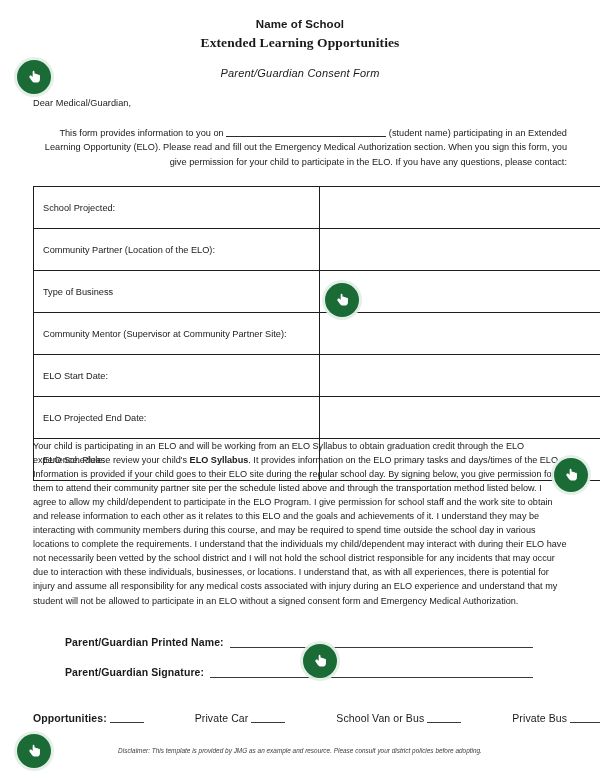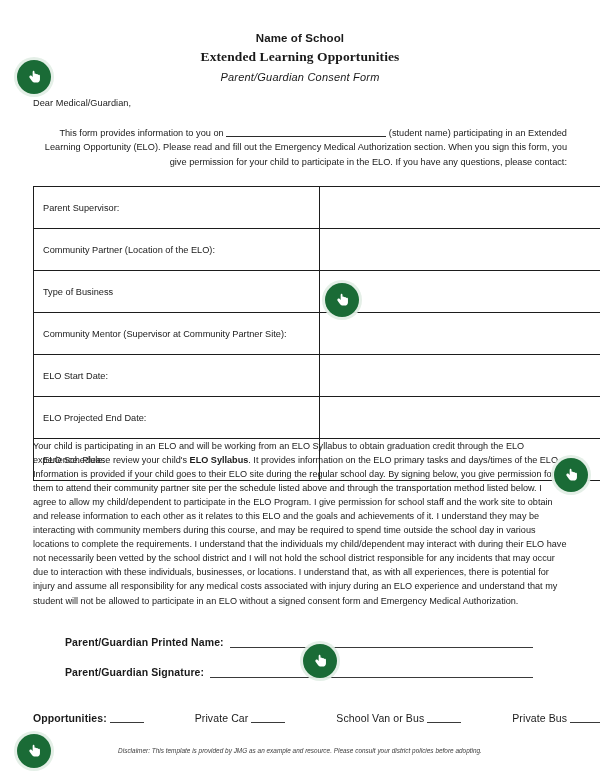--- a/index.html
+++ b/index.html
@@ -19,40 +19,40 @@
   .page {
     position: absolute;
     left: 0; top: 0;
     width: 600px;
     height: 774px;
     background: #fff;
   }
 
   
   .doc-header {
-    padding-top: 30px;
+    padding-top: 16px;
     text-align: center;
   }
   .school-name {
     font-family: "Liberation Sans", sans-serif;
     font-weight: bold;
     font-size: 11.5px;
     letter-spacing: 0.1px;
     line-height: 1.45;
   }
   .doc-title {
     font-family: "Liberation Serif", serif;
     font-weight: bold;
     font-size: 13.5px;
     line-height: 1.5;
     letter-spacing: 0.1px;
     text-align: center;
   }
   .doc-subtitle {
-    margin-top: 4px;
+    margin-top: 14px;
     font-family: "Liberation Sans", sans-serif;
     font-style: italic;
     font-size: 11px;
     letter-spacing: 0.2px;
   }
   .salutation {
     position: absolute;
     left: 33px;
     top: 98px;
     font-size: 9.2px;
@@ -186,21 +186,21 @@
     <div class="doc-subtitle">Parent/Guardian Consent Form</div>
   </div>
 
   <div class="salutation">Dear Medical/Guardian,</div>
 
   <div class="intro-para"><span>This form provides information to you on </span><span class="blank-inline"></span><span> (student name) participating in an Extended Learning Opportunity (ELO). Please read and fill out the Emergency Medical Authorization section. When you sign this form, you give permission for your child to participate in the ELO. If you have any questions, please contact:</span></div>
 
   <table class="info-table">
     <tbody>
       <tr>
-        <td class="label-cell">Parent Supervisor:</td>
+        <td class="label-cell">School Projected:</td>
         <td class="value-cell"></td>
       </tr>
       <tr>
         <td class="label-cell">Community Partner (Location of the ELO):</td>
         <td class="value-cell"></td>
       </tr>
       <tr>
         <td class="label-cell">Type of Business</td>
         <td class="value-cell"></td>
       </tr>

